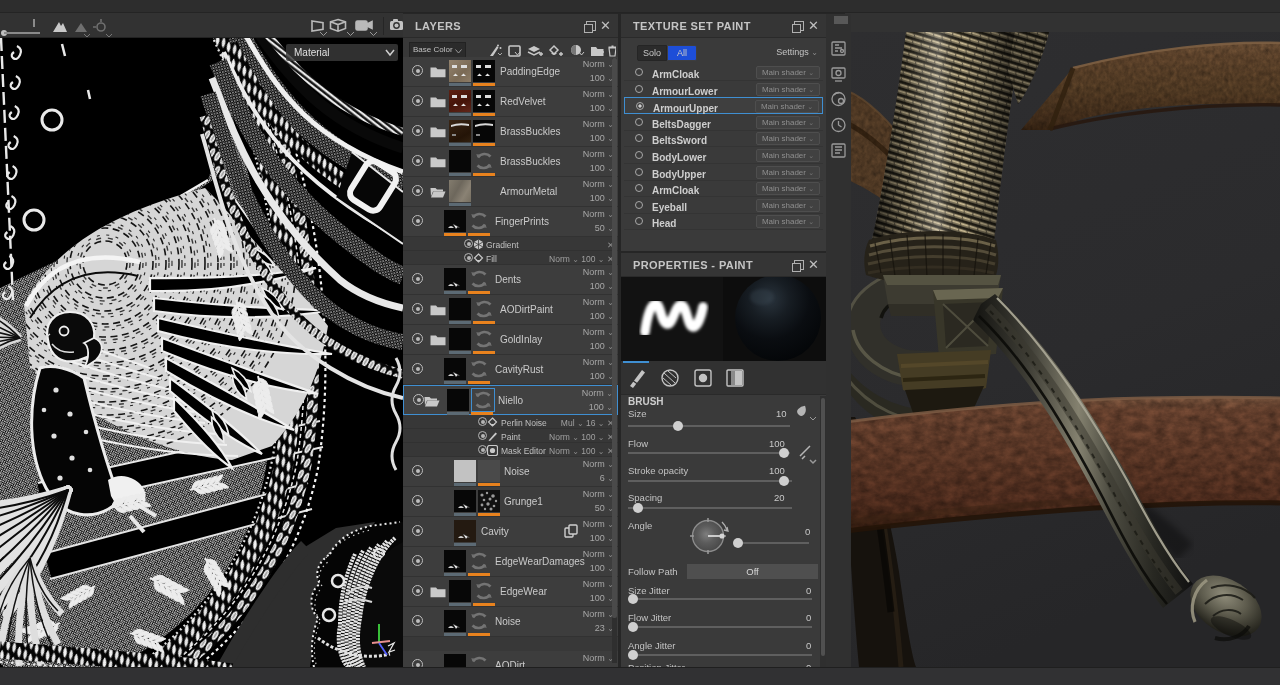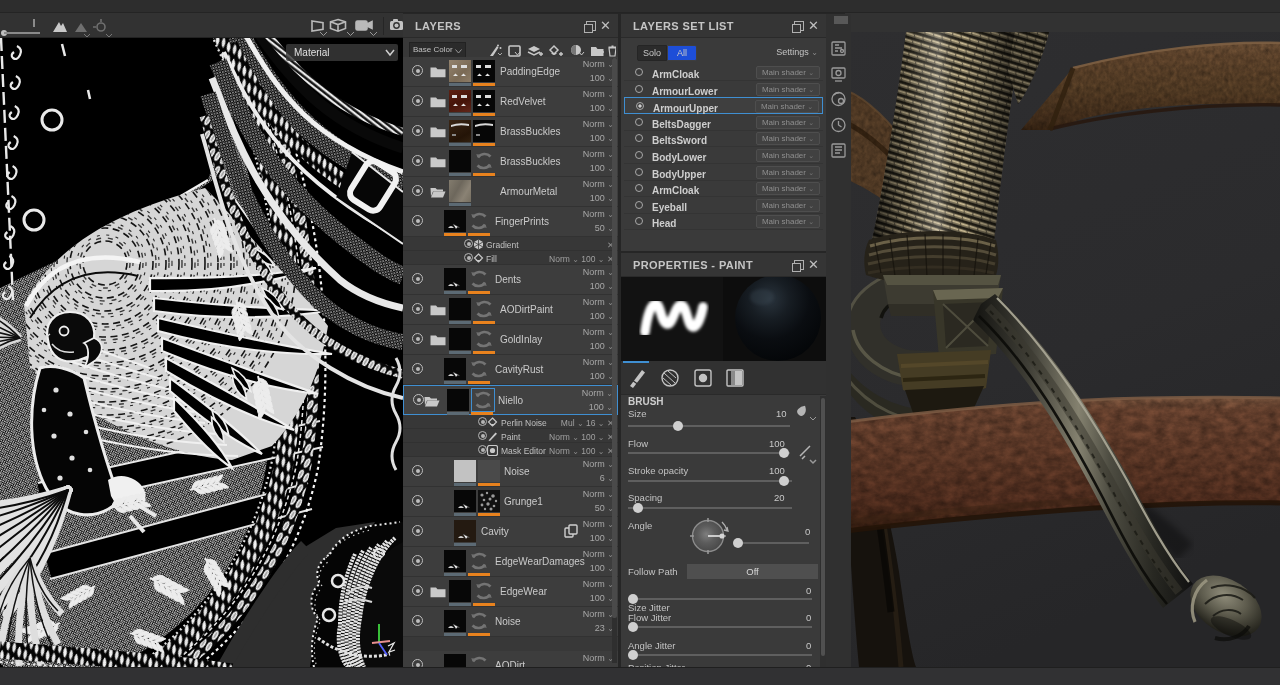--- a/index.html
+++ b/index.html
@@ -1113,21 +1113,21 @@
         </div>
         <div class="ename" style="left:98px">Mask Editor</div>
         <div class="eright">Norm <span class="ch">⌄</span> 100 <span class="ch">⌄</span> <span style="color:#8f8f8f">✕</span></div>
       </div>
       <div class="abs" style="right:1px;top:44px;width:5px;height:605px;background:#2f2f2f"></div>
       <div class="abs" style="right:1px;top:44px;width:5px;height:560px;background:#4a4a4a;border-radius:2px"></div>
     </div>
 
 <div class="panel" style="left:621px;top:14px;width:205px;height:238px;border-bottom:1px solid #262626;overflow:hidden" id="tsl">
       <div class="phead"></div>
-      <div class="ptitle">LAYERS SET LIST</div>
+      <div class="ptitle">TEXTURE SET PAINT</div>
       <div class="dockic" style="right:22px"></div>
       <div class="xic" style="right:7px">✕</div>
       <div class="abs" style="left:16px;top:31px;width:30px;height:16px;background:#2b2b2b;border:1px solid #252525;border-radius:2px 0 0 2px;font-size:9px;color:#c9c9c9;text-align:center;line-height:15px">Solo</div>
       <div class="abs" style="left:46px;top:31px;width:30px;height:16px;background:#1d4ed8;border:1px solid #3e3e3e;border-radius:0 2px 2px 0;font-size:9px;color:#c9c9c9;text-align:center;line-height:15px">All</div>
       <div class="abs" style="right:5px;top:31px;width:48px;height:16px;font-size:9px;color:#c3c3c3;text-align:center;line-height:15px">Settings <span class="ch">⌄</span></div>
       <div class="tsrow" style="top:50px;">
         <div class="radio"></div>
         <div class="tsname">ArmCloak</div>
         <div class="mshader">Main shader <span style="font-size:7px;color:#777">⌄</span></div>
       </div>
@@ -1258,21 +1258,21 @@
 <path d="M40 11 a19 19 0 0 1 5 8" fill="none" stroke="#b0b0b0" stroke-width="1.3"></path>
         <path d="M45 16 l1 4 -4-1" fill="none" stroke="#b0b0b0" stroke-width="1.3"></path>
 <line x1="26" y1="25" x2="40" y2="25" stroke="#e8e8e8" stroke-width="1.6"></line>
         <circle cx="40" cy="25" r="2.6" fill="#d5d5d5"></circle>
 </svg>
       <div class="sval" style="left:184px;top:273px">0</div>
       <div class="track" style="left:114px;top:289px;width:74px"></div>
       <div class="knob" style="left:112px;top:285px"></div>
       <div class="slab" style="top:313px">Follow Path</div>
       <div class="abs" style="left:66px;top:311px;width:131px;height:15px;background:#4f4f4f;font-size:9.5px;color:#d8d8d8;text-align:center;line-height:15px">Off</div>
-      <div class="slab" style="top:349px">Size Jitter</div>
+      <div class="slab" style="top:332px">Size Jitter</div>
       <div class="sval" style="left:185px;top:332px">0</div>
       <div class="track" style="left:7px;top:345px;width:184px"></div>
       <div class="knob" style="left:7px;top:341px"></div>
       <div class="slab" style="top:359px">Flow Jitter</div>
       <div class="sval" style="left:185px;top:359px">0</div>
       <div class="track" style="left:7px;top:373px;width:184px"></div>
       <div class="knob" style="left:7px;top:369px"></div>
       <div class="slab" style="top:387px">Angle Jitter</div>
       <div class="sval" style="left:185px;top:387px">0</div>
       <div class="track" style="left:7px;top:401px;width:184px"></div>

